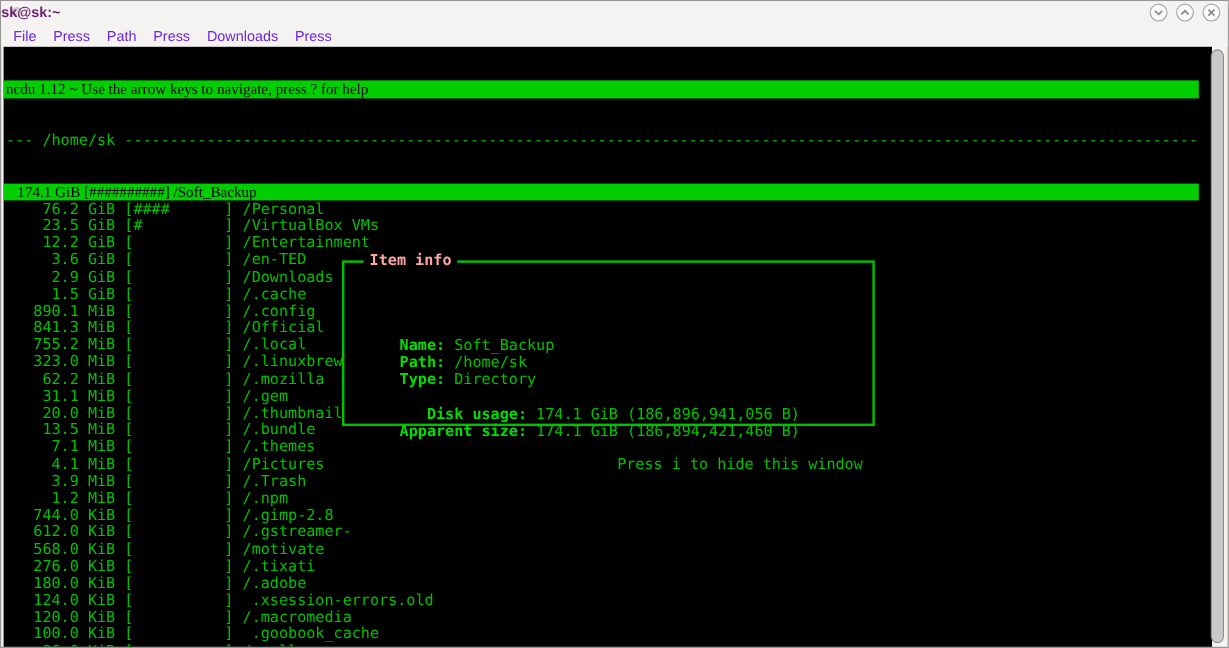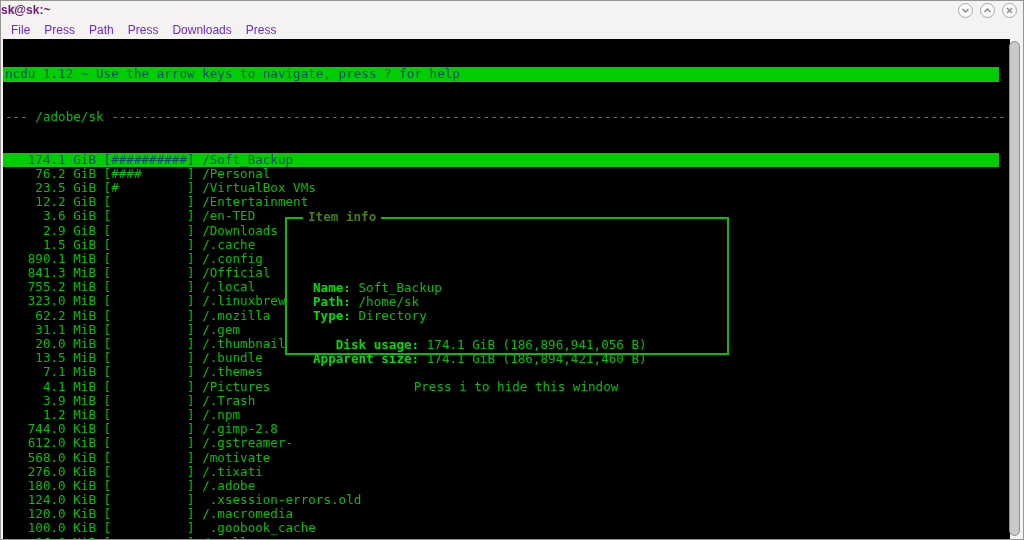--- a/index.html
+++ b/index.html
@@ -44,36 +44,36 @@
   
   .terminal {
     position: absolute; left: 2px; top: 38px;
     width: 1007px; height: 500px;
     background: #000000; overflow: hidden;
     font-family: "DejaVu Sans Mono", monospace;
     font-size: 12.6px; line-height: 14.2px;
     color: #00c200; white-space: pre;
   }
   .line { height: 14.2px; padding-left: 2px; }
-  .rev { background: #00ce00; color: #0c4a6e; width: 996px; }
+  .rev { background: #00ce00; color: #000000; width: 996px; font-family: Liberation Serif, serif; }
   
   .infobox {
     position: absolute; left: 282px; top: 178px;
     width: 444px; height: 138px;
     background: #000000; border: 2px solid #00c200;
     padding-top: 5px; z-index: 2;
   }
   .ib-title {
     position: absolute; top: -9px; left: 16px;
     background: #000000; padding: 0 5px;
-    font-weight: bold; color: #4d7c0f;
+    font-weight: bold; color: #fca5a5;
   }
-  .iline { height: 14.2px; padding-left: 26px; }
+  .iline { height: 14.2px; padding-left: 8px; margin-left: 38px; }
   .iline b { color: #00de00; font-weight: bold; }
-  .iline.hint { text-align: center; padding-right: 8px; }
+  .iline.hint { text-align: right; padding-right: 8px; }
   
   .scrollbar {
     position: absolute; right: 3px; top: 40px;
     width: 11px; height: 495px;
     background: #c9c9c9; border: 1px solid #8f8f8f;
     border-radius: 6px;
   }
 </style>
 </head>
 <body>
@@ -106,21 +106,21 @@
       <span class="menu-item">File</span>
       <span class="menu-item">Press</span>
       <span class="menu-item">Path</span>
       <span class="menu-item">Press</span>
       <span class="menu-item">Downloads</span>
       <span class="menu-item">Press</span>
     </div>
 
   <div class="terminal">
     <div class="line rev">ncdu 1.12 ~ Use the arrow keys to navigate, press ? for help</div>
-    <div class="line">--- /adobe/sk ----------------------------------------------------------------------------------------------------------------------</div>
+    <div class="line">--- /home/sk ----------------------------------------------------------------------------------------------------------------------</div>
     <div><div class="line rev">   174.1 GiB [##########] /Soft_Backup</div><div class="line">    76.2 GiB [####      ] /Personal</div><div class="line">    23.5 GiB [#         ] /VirtualBox VMs</div><div class="line">    12.2 GiB [          ] /Entertainment</div><div class="line">     3.6 GiB [          ] /en-TED</div><div class="line">     2.9 GiB [          ] /Downloads</div><div class="line">     1.5 GiB [          ] /.cache</div><div class="line">   890.1 MiB [          ] /.config</div><div class="line">   841.3 MiB [          ] /Official</div><div class="line">   755.2 MiB [          ] /.local</div><div class="line">   323.0 MiB [          ] /.linuxbrew</div><div class="line">    62.2 MiB [          ] /.mozilla</div><div class="line">    31.1 MiB [          ] /.gem</div><div class="line">    20.0 MiB [          ] /.thumbnails</div><div class="line">    13.5 MiB [          ] /.bundle</div><div class="line">     7.1 MiB [          ] /.themes</div><div class="line">     4.1 MiB [          ] /Pictures</div><div class="line">     3.9 MiB [          ] /.Trash</div><div class="line">     1.2 MiB [          ] /.npm</div><div class="line">   744.0 KiB [          ] /.gimp-2.8</div><div class="line">   612.0 KiB [          ] /.gstreamer-</div><div class="line">   568.0 KiB [          ] /motivate</div><div class="line">   276.0 KiB [          ] /.tixati</div><div class="line">   180.0 KiB [          ] /.adobe</div><div class="line">   124.0 KiB [          ]  .xsession-errors.old</div><div class="line">   120.0 KiB [          ] /.macromedia</div><div class="line">   100.0 KiB [          ]  .goobook_cache</div><div class="line">    96.0 KiB [          ] /.wallp</div></div>
     
 
     <div class="infobox">
       <span class="ib-title">Item info</span>
       <div><div class="iline"></div><div class="iline"><b>Name:</b> Soft_Backup</div><div class="iline"><b>Path:</b> /home/sk</div><div class="iline"><b>Type:</b> Directory</div><div class="iline"></div><div class="iline"><b>   Disk usage:</b> 174.1 GiB (186,896,941,056 B)</div><div class="iline"><b>Apparent size:</b> 174.1 GiB (186,894,421,460 B)</div><div class="iline"></div><div class="iline hint">Press i to hide this window</div></div>
     </div>
   </div>
 
   <div class="scrollbar"></div>

